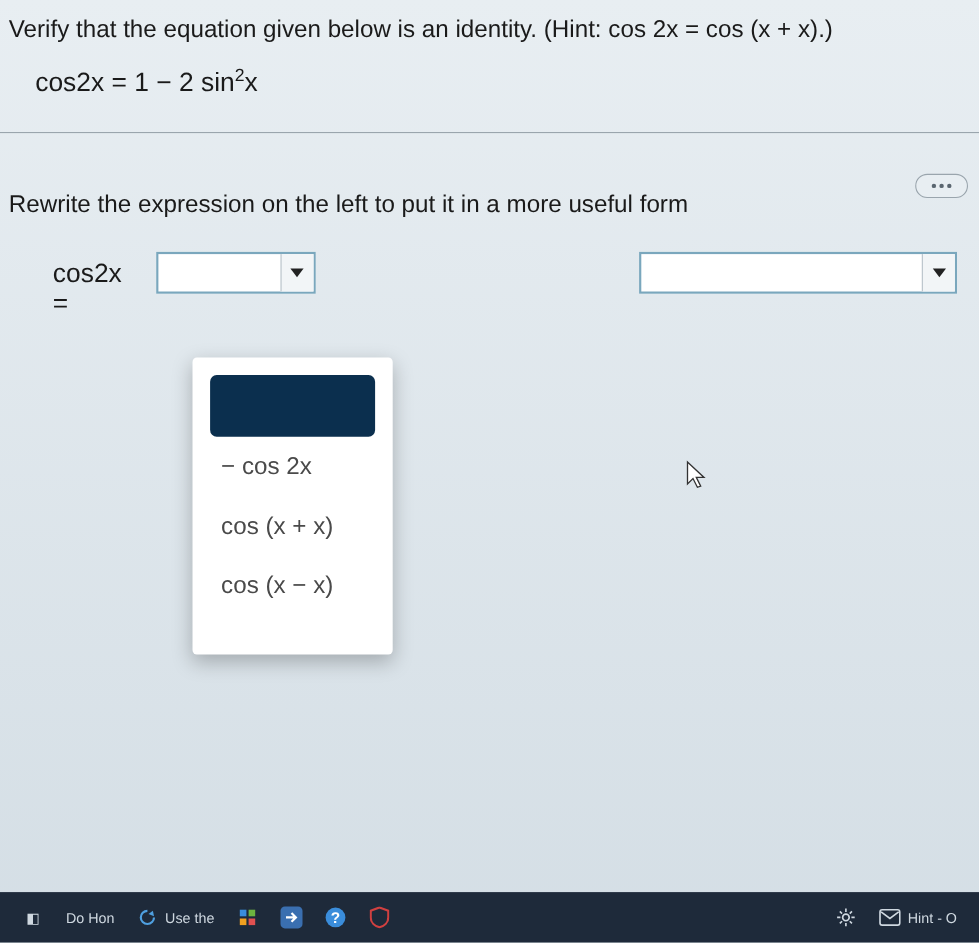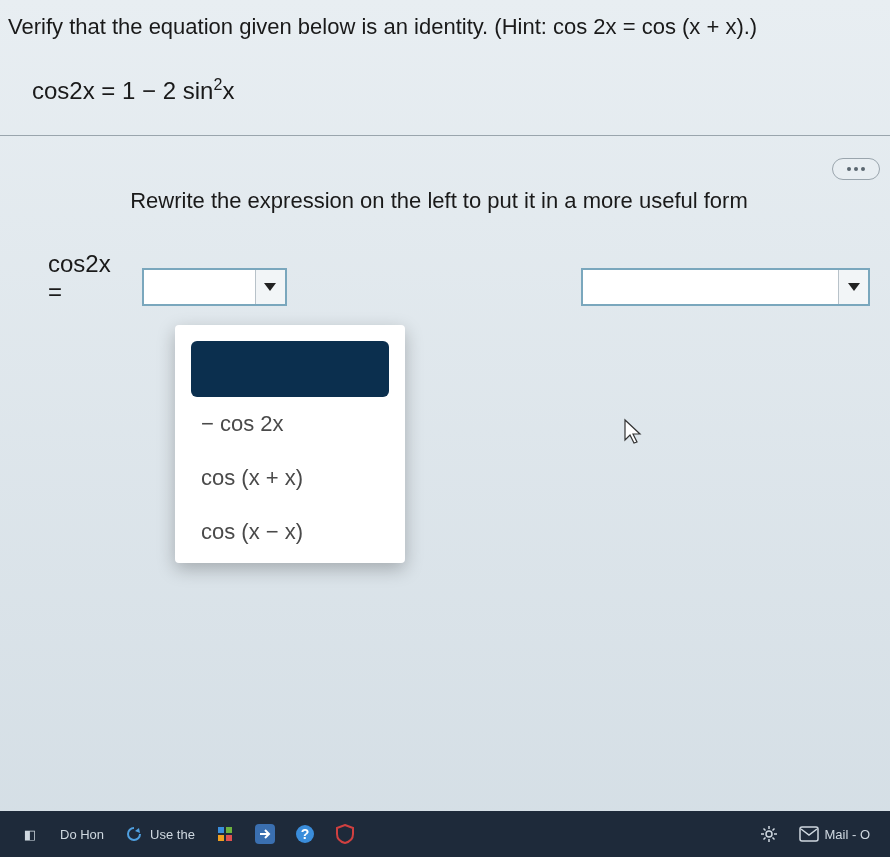--- a/index.html
+++ b/index.html
@@ -11,21 +11,21 @@
       color: #1a1a1a;
       position: relative;
       overflow: hidden;
     }
     .content {
       padding: 12px 20px 0 8px;
     }
     .line1 {
       font-size: 22px;
       line-height: 1.4;
-      margin-bottom: 33px;
+      margin-bottom: 18px;
     }
     .equation {
       font-size: 24px;
       margin-left: 24px;
       margin-bottom: 30px;
       position: relative;
     }
     .equation .sup {
       font-size: 16px;
       vertical-align: super;
@@ -50,25 +50,24 @@
       gap: 3px;
     }
     .more-dots span {
       width: 4px; height: 4px; background: #5a6670; border-radius: 50%;
     }
     .instruction {
       font-size: 22px;
       margin-top: 40px;
       margin-left: 0;
       margin-bottom: 30px;
-      text-align: center;
     }
     .row {
       display: flex;
-      align-items: flex-end;
+      align-items: flex-start;
       gap: 14px;
     }
     .lhs {
       font-size: 24px;
       margin-left: 40px;
       padding-top: 6px;
     }
     .select-box {
       width: 150px;
       height: 38px;
@@ -106,25 +105,25 @@
     .second-select .arrow-btn {
       width: 30px;
       border-left: 1px solid #b8c2c9;
       background: #f2f5f7;
       display: flex; align-items: center; justify-content: center;
     }
     .dropdown-panel {
       position: absolute;
       left: 175px;
       top: 325px;
-      width: 230px;
+      width: 182px;
       background: #ffffff;
       box-shadow: 0 6px 18px rgba(0,0,0,0.25);
       border-radius: 4px;
-      padding: 16px 16px 4px 16px;
+      padding: 16px 16px 36px 16px;
     }
     .dropdown-panel .opt {
       padding: 14px 10px;
       font-size: 22px;
       color: #4a4a4a;
       border-radius: 6px;
     }
     .dropdown-panel .opt.selected {
       background: #0b2f4e;
       color: #0b2f4e;
@@ -269,15 +268,15 @@
         </svg>
     </span>
   </div>
   <div class="seg">
     <span class="tb-icon">
       <svg width="20" height="16" viewBox="0 0 20 16">
           <rect x="1" y="1" width="18" height="14" rx="2" fill="none" stroke="#cfd8e0" stroke-width="1.5"></rect>
           <path d="M2 3 L10 9 L18 3" fill="none" stroke="#cfd8e0" stroke-width="1.5"></path>
         </svg>
     </span>
-    <span>Mail - O</span>
+    <span>Hint - O</span>
   </div>
 </div>
 
 </body></html>

